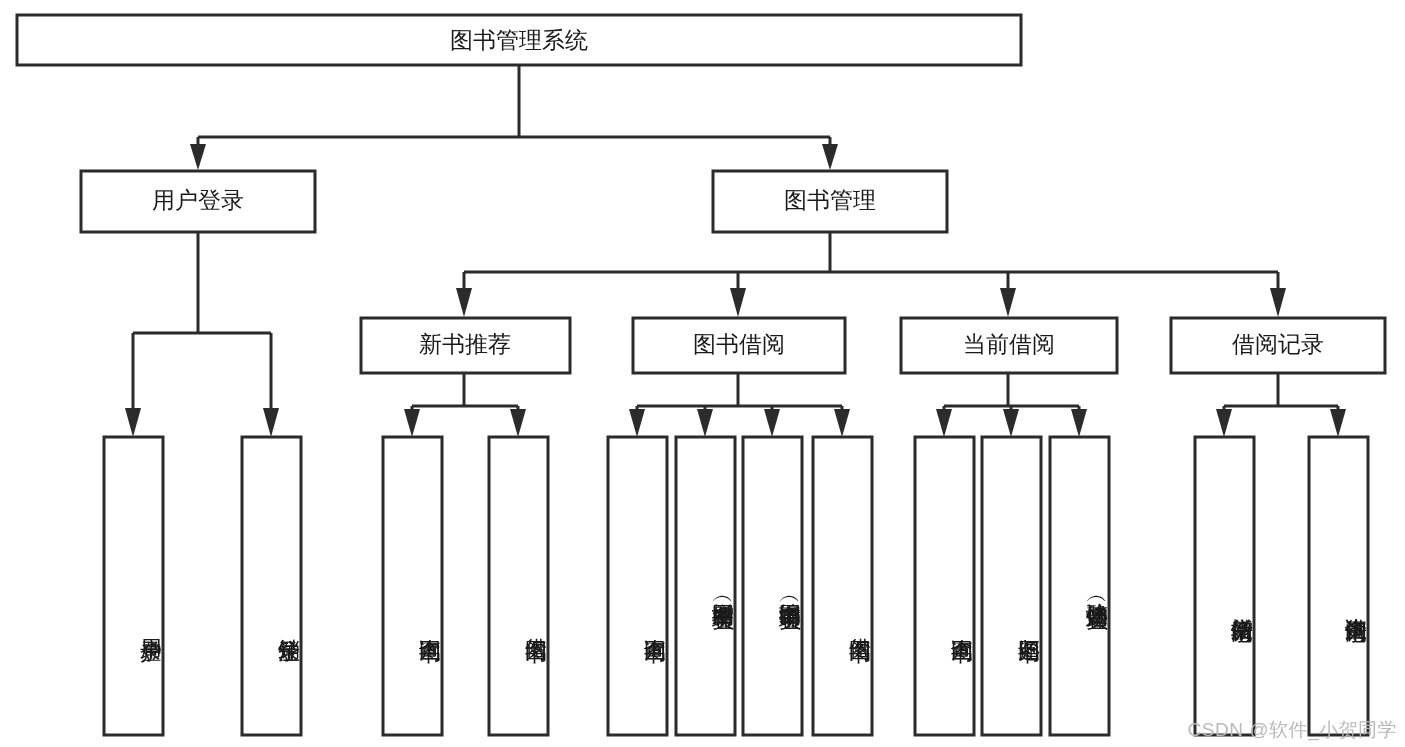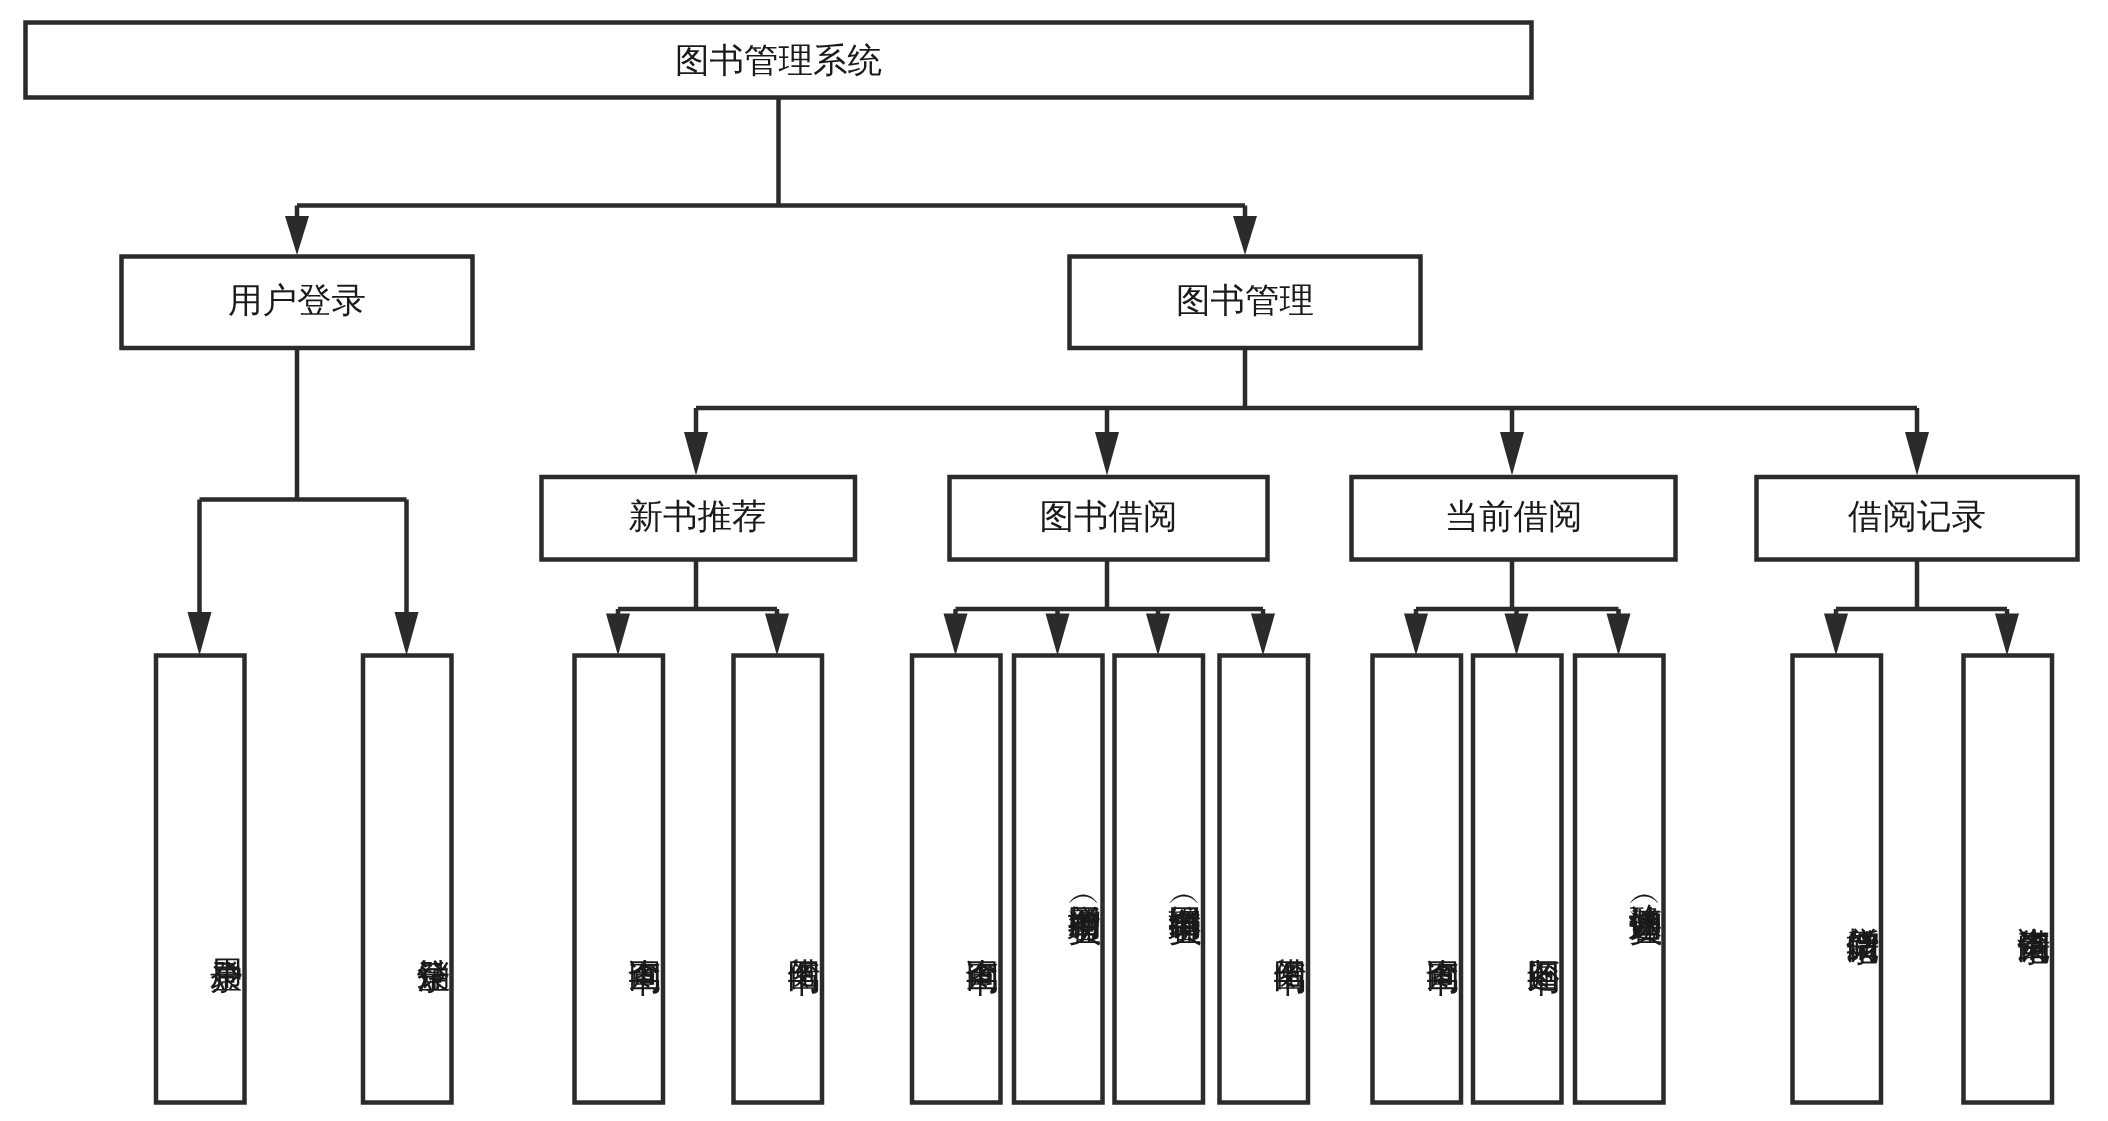--- a/index.html
+++ b/index.html
@@ -198,13 +198,14 @@
   <div class="node-label-v" style="left:743px; top:443px; width:59px; height:292px;">编辑图书（管理员）</div>
   <div class="node-label-v" style="left:813px; top:510px; width:59px; height:225px;">借阅图书</div>
 
   <div class="node-label-v" style="left:915px; top:510px; width:59px; height:225px;">查询图书</div>
   <div class="node-label-v" style="left:982px; top:510px; width:59px; height:225px;">归还图书</div>
   <div class="node-label-v" style="left:1050px; top:443px; width:59px; height:292px;">确认归还（管理员）</div>
 
   <div class="node-label-v" style="left:1195px; top:470px; width:59px; height:265px;">新增借阅记录</div>
   <div class="node-label-v" style="left:1309px; top:470px; width:59px; height:265px;">查询借阅记录</div>
 
+  <div class="watermark">CSDN @软件_小贺同学</div>
 </div>
 
 </body></html>

